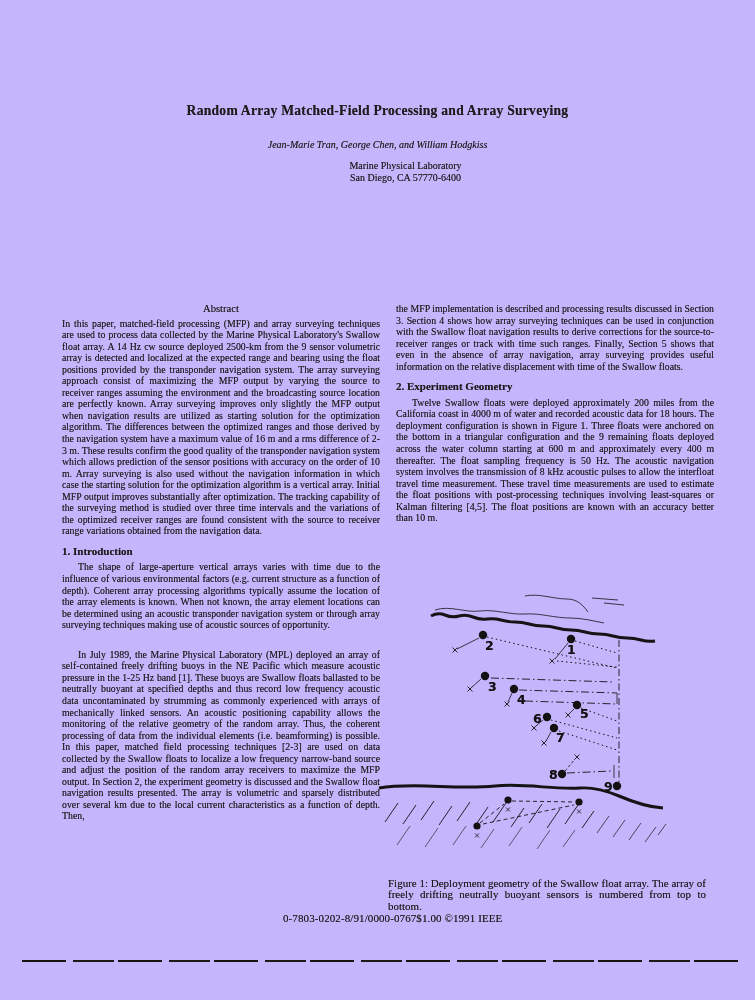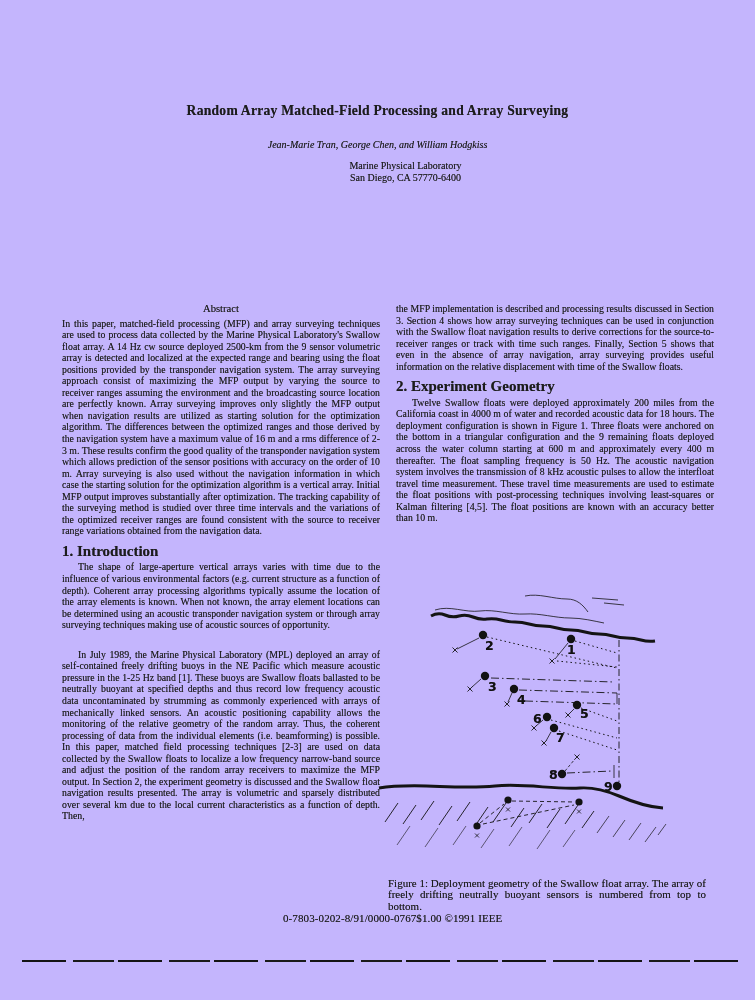--- a/index.html
+++ b/index.html
@@ -17,21 +17,21 @@
   .affil { position:absolute; left:0; top:160px; width:755px; text-align:center;
            font-size:10px; line-height:11.8px;padding-left:28px; }
   .col { position:absolute; width:318px; font-size:9.8px; line-height:11.55px;
          text-align:justify; }
   .col-left  { left:62px;  top:303px; }
   .col-right { left:388px; top:303px;margin-left:8px; }
   .abstract-heading { text-align:center; font-weight:normal; font-size:10.6px; margin:0 0 3px 0; }
   .col p { margin:0; }
   .col p.gap { margin-top:18px; }
   .indent { text-indent:16px; }
-  .section-heading { font-weight:bold; font-size:15px; margin:9px 0 4px 0; text-align:left; }
+  .section-heading { font-weight:bold; font-size:11px; margin:9px 0 4px 0; text-align:left; }
   .figure-wrap { position:absolute; left:375px; top:581px; width:330px; height:290px; }
   .fig-caption { position:absolute; left:388px; top:878px; width:318px;
                  font-size:11px; line-height:11.4px; text-align:justify; }
   .footer-code { position:absolute; left:283px; top:912px; font-size:11px; letter-spacing:0.1px; }
   .bottom-scan-line { position:absolute; left:22px; top:960px; width:716px; height:1.7px;
     background:repeating-linear-gradient(90deg,#141414 0 44px, rgba(0,0,0,0) 44px 51px,
                #1a1a1a 51px 92px, rgba(0,0,0,0) 92px 96px); }
   svg .lbl { font-family:"DejaVu Sans","Liberation Sans",sans-serif; font-size:12.5px; font-weight:bold; fill:#111; }
 </style>
 </head>

